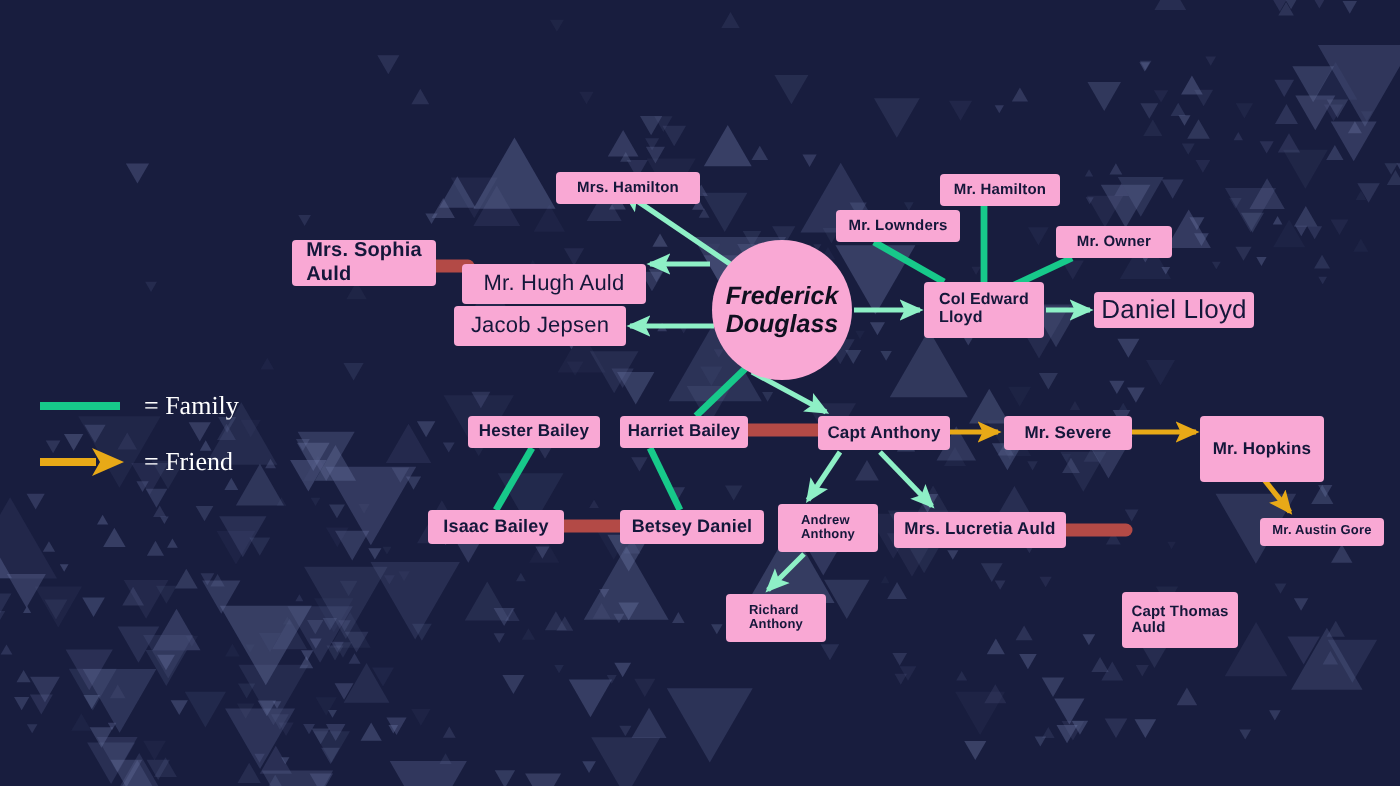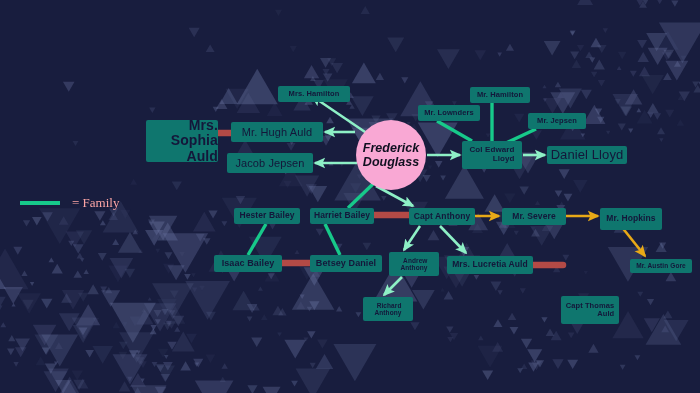--- a/index.html
+++ b/index.html
@@ -7,25 +7,25 @@
     width:700px;height:393px;overflow:hidden;
     background:#181d3e;
     font-family:"Liberation Sans", sans-serif;
   }
   #stage{position:relative;width:700px;height:393px;overflow:hidden;background:#181d3e;}
   #bg{position:absolute;left:0;top:0;width:700px;height:393px;}
   #edges{position:absolute;left:0;top:0;width:700px;height:393px;}
 
   .node{
     position:absolute;
-    background:#0f766e;
+    background:#f9a8d4;
     color:#14173a;
     border-radius:2px;
     display:flex;align-items:center;justify-content:center;
-    text-align:right;
+    text-align:left;
     box-sizing:border-box;
     line-height:1.12;
     white-space:pre-line;
     z-index:5;
     letter-spacing:.1px;
   }
   .hub{
     position:absolute;
     border-radius:50%;
     display:flex;align-items:center;justify-content:center;
@@ -34,21 +34,21 @@
     font-weight:700;
     color:#101020;
     z-index:6;
     line-height:1.12;
     white-space:pre-line;
   }
   .legend{position:absolute;z-index:8;}
   .legend-row{display:flex;align-items:center;height:20px;margin-bottom:8px;}
   .legend-label{
     font-family:"Liberation Serif", serif;
-    color:#fca5a5;font-size:13px;margin-left:8px;white-space:nowrap;
+    color:#ffffff;font-size:13px;margin-left:8px;white-space:nowrap;
   }
   .swatch{width:46px;height:20px;flex:0 0 46px;}
 </style>
 </head>
 <body>
 
 <div id="stage">
   <svg id="bg" viewBox="0 0 700 393" preserveAspectRatio="none" aria-hidden="true">
       <polygon points="92.72078347161552,317.8970941920826 99.07954192226835,317.8970941920826 95.90016269694193,323.403779010348" fill="#6f7aa8" opacity="0.079"></polygon>
       <polygon points="11.798607807233182,334.9791255011019 8.235294679941182,341.1507838375716 15.361920934525182,341.1507838375716" fill="#6f7aa8" opacity="0.295"></polygon>
@@ -545,50 +545,57 @@
       <line x1="374" y1="215" x2="410" y2="215" stroke="#b34a46" stroke-width="6.5" stroke-linecap="round"></line>
       <line x1="443" y1="216" x2="499" y2="216" stroke="#e8a917" stroke-width="2.6" stroke-linecap="butt" marker-end="url(#arrow-friend)"></line>
       <line x1="535" y1="216" x2="598" y2="216" stroke="#e8a917" stroke-width="2.6" stroke-linecap="butt" marker-end="url(#arrow-friend)"></line>
       <line x1="621" y1="226" x2="645" y2="256" stroke="#e8a917" stroke-width="2.6" stroke-linecap="butt" marker-end="url(#arrow-friend)"></line>
       <line x1="420" y1="226" x2="404" y2="250" stroke="#8ef0c6" stroke-width="2.6" stroke-linecap="butt" marker-end="url(#arrow-owner)"></line>
       <line x1="440" y1="226" x2="466" y2="253" stroke="#8ef0c6" stroke-width="2.6" stroke-linecap="butt" marker-end="url(#arrow-owner)"></line>
       <line x1="533" y1="265" x2="563" y2="265" stroke="#b34a46" stroke-width="6.5" stroke-linecap="round"></line>
       <line x1="402" y1="277" x2="384" y2="295" stroke="#8ef0c6" stroke-width="2.6" stroke-linecap="butt" marker-end="url(#arrow-owner)"></line>
     </svg>
   <div id="nodes-layer">
-      <div class="node" style="left: 146px; top: 120px; width: 72px; height: 42px; font-size: 14px; font-weight: 700;">Mrs. Sophia
+      <div class="node" style="left: 146px; top: 120px; width: 72px; height: 23px; font-size: 10px; font-weight: 700;">Mrs. Sophia
 Auld</div>
-      <div class="node" style="left: 231px; top: 122px; width: 92px; height: 20px; font-size: 11px; font-weight: 400;">Mr. Hugh Auld</div>
+      <div class="node" style="left: 231px; top: 132px; width: 92px; height: 20px; font-size: 11px; font-weight: 400;">Mr. Hugh Auld</div>
       <div class="node" style="left: 227px; top: 153px; width: 86px; height: 20px; font-size: 11px; font-weight: 400;">Jacob Jepsen</div>
       <div class="node" style="left: 278px; top: 86px; width: 72px; height: 16px; font-size: 7.5px; font-weight: 700;">Mrs. Hamilton</div>
       <div class="node" style="left: 418px; top: 105px; width: 62px; height: 16px; font-size: 7.5px; font-weight: 700;">Mr. Lownders</div>
       <div class="node" style="left: 470px; top: 87px; width: 60px; height: 16px; font-size: 7.5px; font-weight: 700;">Mr. Hamilton</div>
-      <div class="node" style="left: 528px; top: 113px; width: 58px; height: 16px; font-size: 7.5px; font-weight: 700;">Mr. Jepsen</div>
+      <div class="node" style="left: 528px; top: 113px; width: 58px; height: 16px; font-size: 7.5px; font-weight: 700;">Mr. Owner</div>
       <div class="node" style="left: 462px; top: 141px; width: 60px; height: 28px; font-size: 8px; font-weight: 700;">Col Edward
 Lloyd</div>
       <div class="node" style="left: 547px; top: 146px; width: 80px; height: 18px; font-size: 13px; font-weight: 400;">Daniel Lloyd</div>
       <div class="node" style="left: 234px; top: 208px; width: 66px; height: 16px; font-size: 8.5px; font-weight: 700;">Hester Bailey</div>
       <div class="node" style="left: 310px; top: 208px; width: 64px; height: 16px; font-size: 8.5px; font-weight: 700;">Harriet Bailey</div>
       <div class="node" style="left: 214px; top: 255px; width: 68px; height: 17px; font-size: 9px; font-weight: 700;">Isaac Bailey</div>
       <div class="node" style="left: 310px; top: 255px; width: 72px; height: 17px; font-size: 9px; font-weight: 700;">Betsey Daniel</div>
       <div class="node" style="left: 409px; top: 208px; width: 66px; height: 17px; font-size: 8.5px; font-weight: 700;">Capt Anthony</div>
       <div class="node" style="left: 502px; top: 208px; width: 64px; height: 17px; font-size: 8.5px; font-weight: 700;">Mr. Severe</div>
-      <div class="node" style="left: 600px; top: 208px; width: 62px; height: 22px; font-size: 8.5px; font-weight: 700;">Mr. Hopkins</div>
+      <div class="node" style="left: 600px; top: 208px; width: 62px; height: 33px; font-size: 8.5px; font-weight: 700;">Mr. Hopkins</div>
       <div class="node" style="left: 630px; top: 259px; width: 62px; height: 14px; font-size: 6.5px; font-weight: 700;">Mr. Austin Gore</div>
       <div class="node" style="left: 389px; top: 252px; width: 50px; height: 24px; font-size: 6.5px; font-weight: 700;">Andrew
 Anthony</div>
       <div class="node" style="left: 447px; top: 256px; width: 86px; height: 18px; font-size: 8.5px; font-weight: 700;">Mrs. Lucretia Auld</div>
       <div class="node" style="left: 561px; top: 252px; width: 58px; height: 28px; font-size: 7.5px; font-weight: 700; margin-top: 44px;">Capt Thomas
 Auld</div>
       <div class="node" style="left: 363px; top: 297px; width: 50px; height: 24px; font-size: 6.5px; font-weight: 700;">Richard
 Anthony</div>
       <div class="hub" style="left: 356px; top: 120px; width: 70px; height: 70px; background: #f9a8d4; font-size: 12.5px;">Frederick
 Douglass</div>
     </div>
   <div class="legend" id="legend" style="left: 18px; top: 193px;">
       <div class="legend-row">
         <div class="swatch"><svg viewBox="0 0 46 20" width="46" height="20">
             <line x1="2" y1="10" x2="42" y2="10" stroke="#17c98a" stroke-width="4"></line>
           </svg></div>
         <div class="legend-label">= Family</div>
       </div>
+      <div class="legend-row">
+        <div class="swatch"><svg viewBox="0 0 46 20" width="46" height="20">
+            <line x1="2" y1="10" x2="30" y2="10" stroke="#e8a917" stroke-width="4"></line>
+            <polygon points="28,3 44,10 28,17 32,10" fill="#e8a917"></polygon>
+          </svg></div>
+        <div class="legend-label">= Friend</div>
+      </div>
     </div>
 </div>
 
 </body></html>

